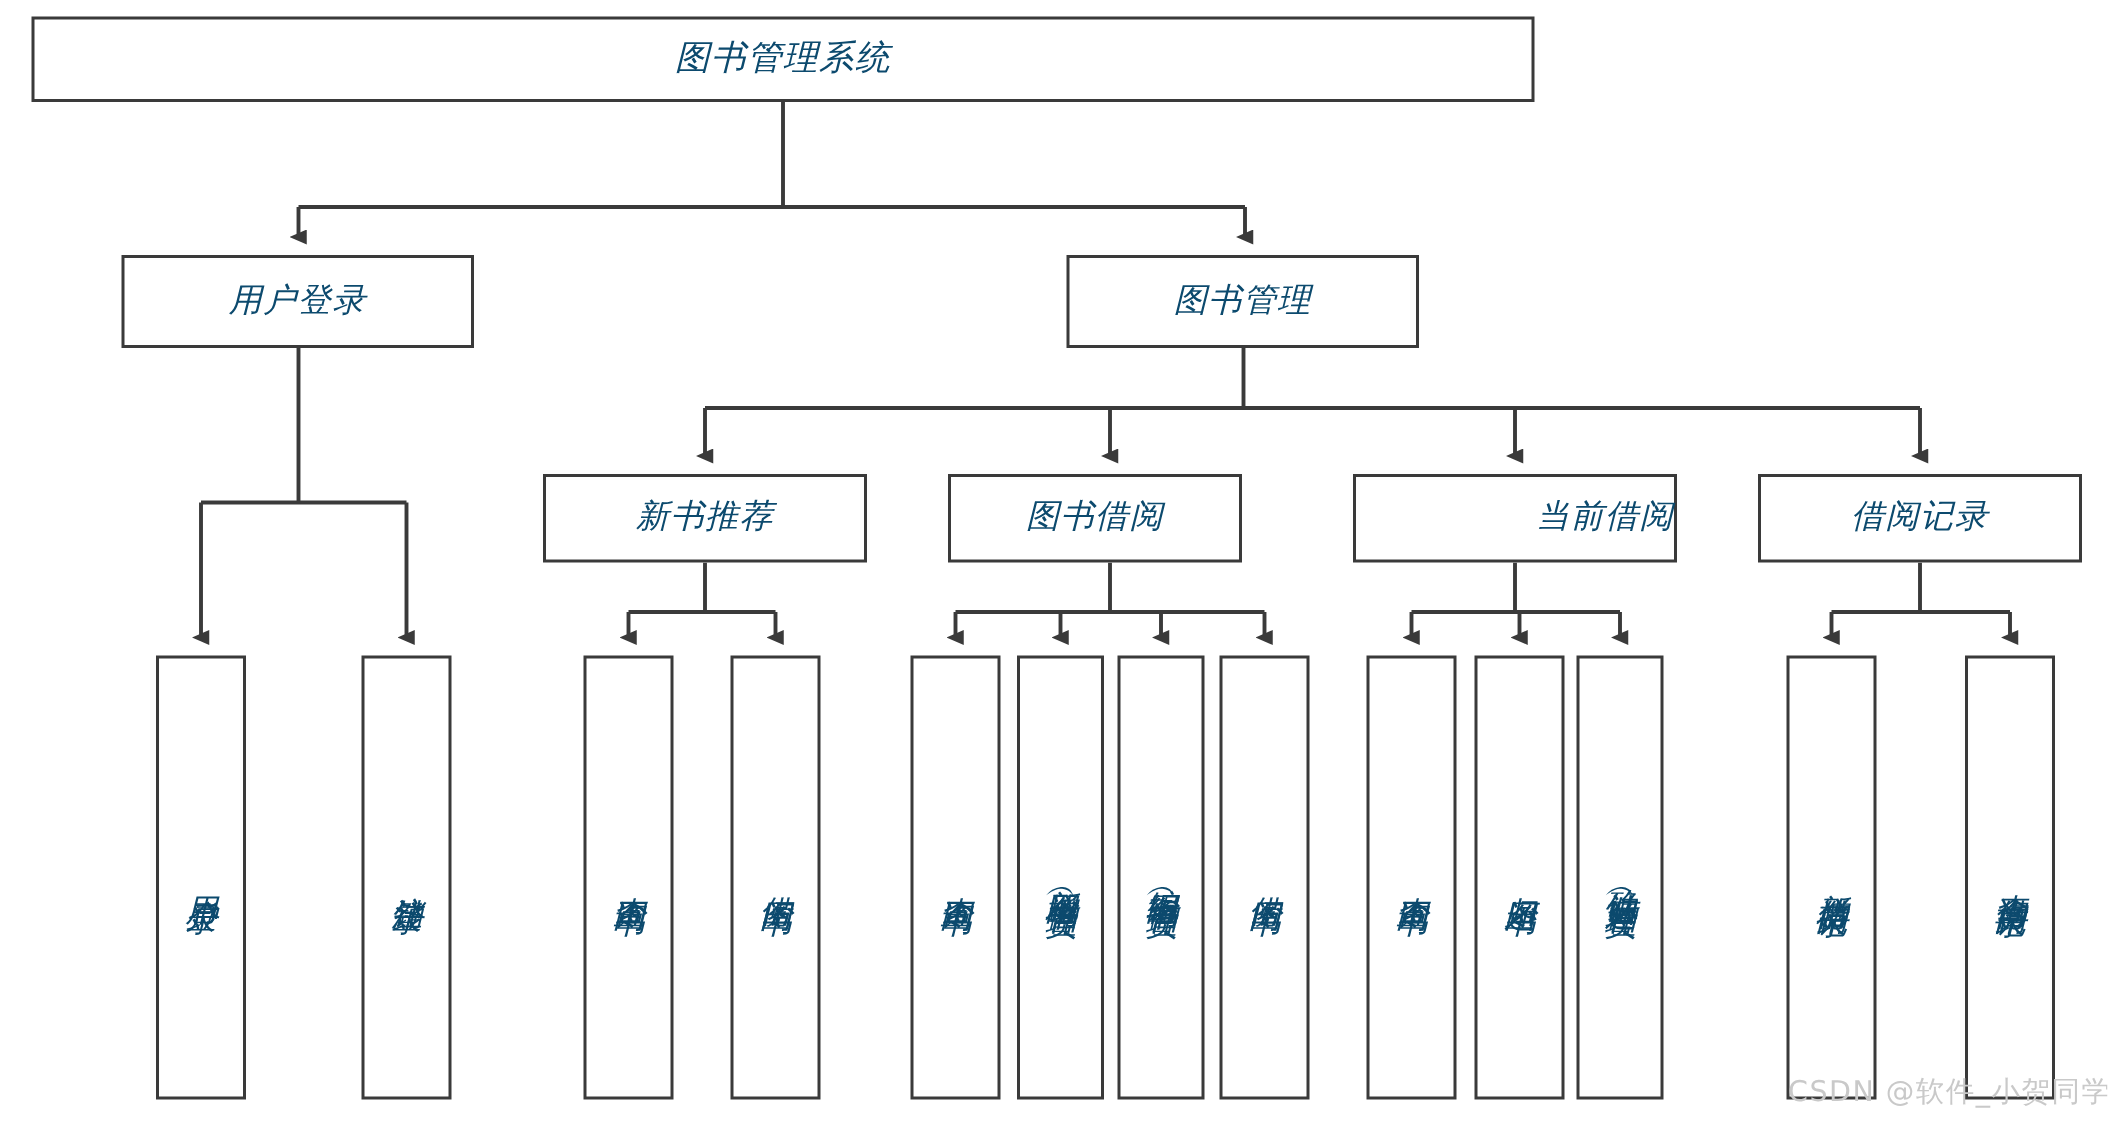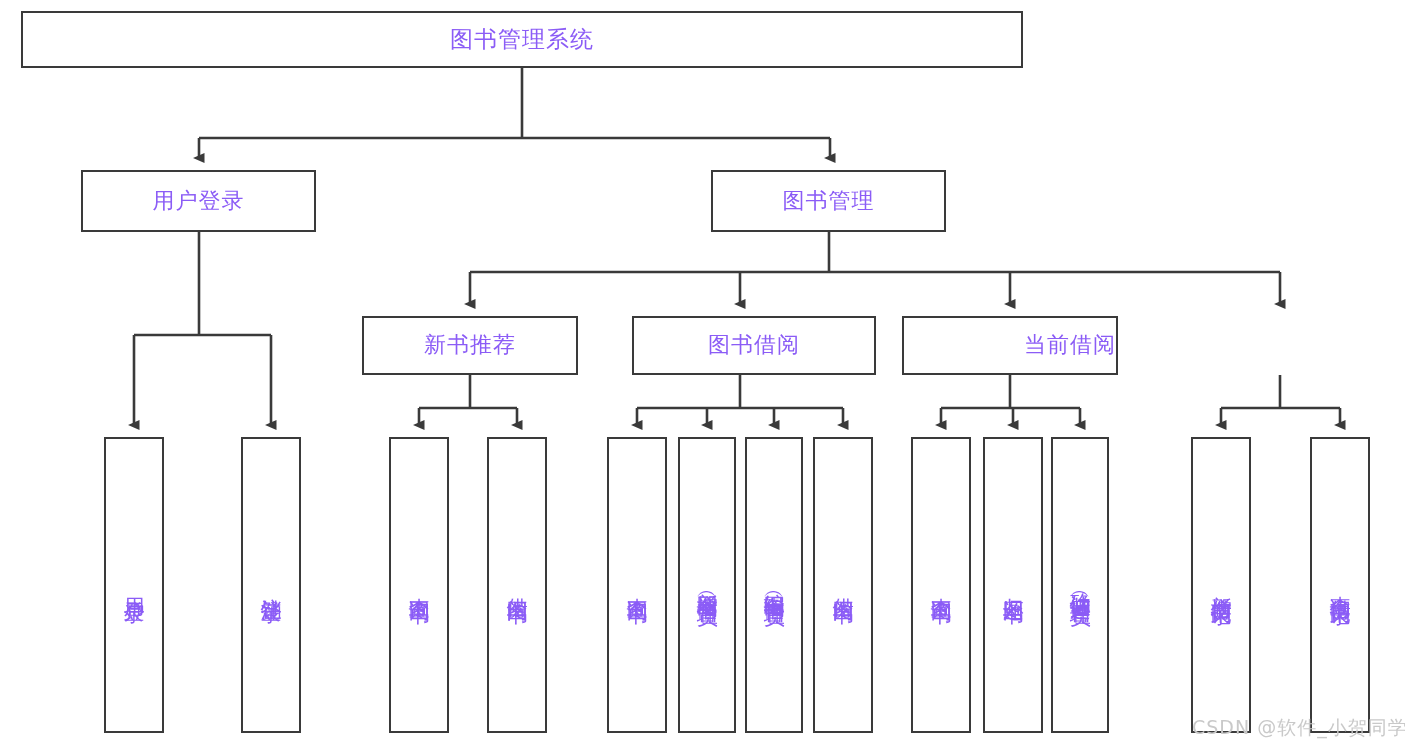--- a/index.html
+++ b/index.html
@@ -26,22 +26,23 @@
     pointer-events: none;
   }
   .node {
     position: absolute;
     box-sizing: border-box;
     background: #ffffff;
     border: 2px solid #3a3a3a;
     display: flex;
     align-items: center;
     justify-content: center;
-    color: #8b5cf6;
+    color: #0c4a6e;
     text-align: center;
+    font-style: italic;
   }
   .node.hz {
     font-size: 22px;
     letter-spacing: 1px;
     line-height: 1.2;
   }
   .node.root {
     font-size: 23px;
   }
   .node.leaf {
@@ -129,25 +130,28 @@
   <div class="node hz" style="left:81px; top:170px; width:235px; height:62px;">
     <span>用户登录</span>
   </div>
   <div class="node hz" style="left:362px; top:316px; width:216px; height:59px;">
     <span>新书推荐</span>
   </div>
 
   <div class="node hz" style="left:711px; top:170px; width:235px; height:62px;">
     <span>图书管理</span>
   </div>
-  <div class="node hz" style="left:632px; top:316px; width:244px; height:59px;">
+  <div class="node hz" style="left:632px; top:316px; width:196px; height:59px;">
     <span>图书借阅</span>
   </div>
   <div class="node hz" style="left:902px; top:316px; width:216px; height:59px;justify-content:flex-end;">
     <span>当前借阅</span>
+  </div>
+  <div class="node hz" style="left:1172px; top:316px; width:216px; height:59px;">
+    <span>借阅记录</span>
   </div>
 
   <div class="node leaf" style="left:104px; top:437px; width:60px; height:296px;">
     <span class="vtext">用户登录</span>
   </div>
   <div class="node leaf" style="left:241px; top:437px; width:60px; height:296px;">
     <span class="vtext">注销登录</span>
   </div>
 
   <div class="node leaf" style="left:389px; top:437px; width:60px; height:296px;">

